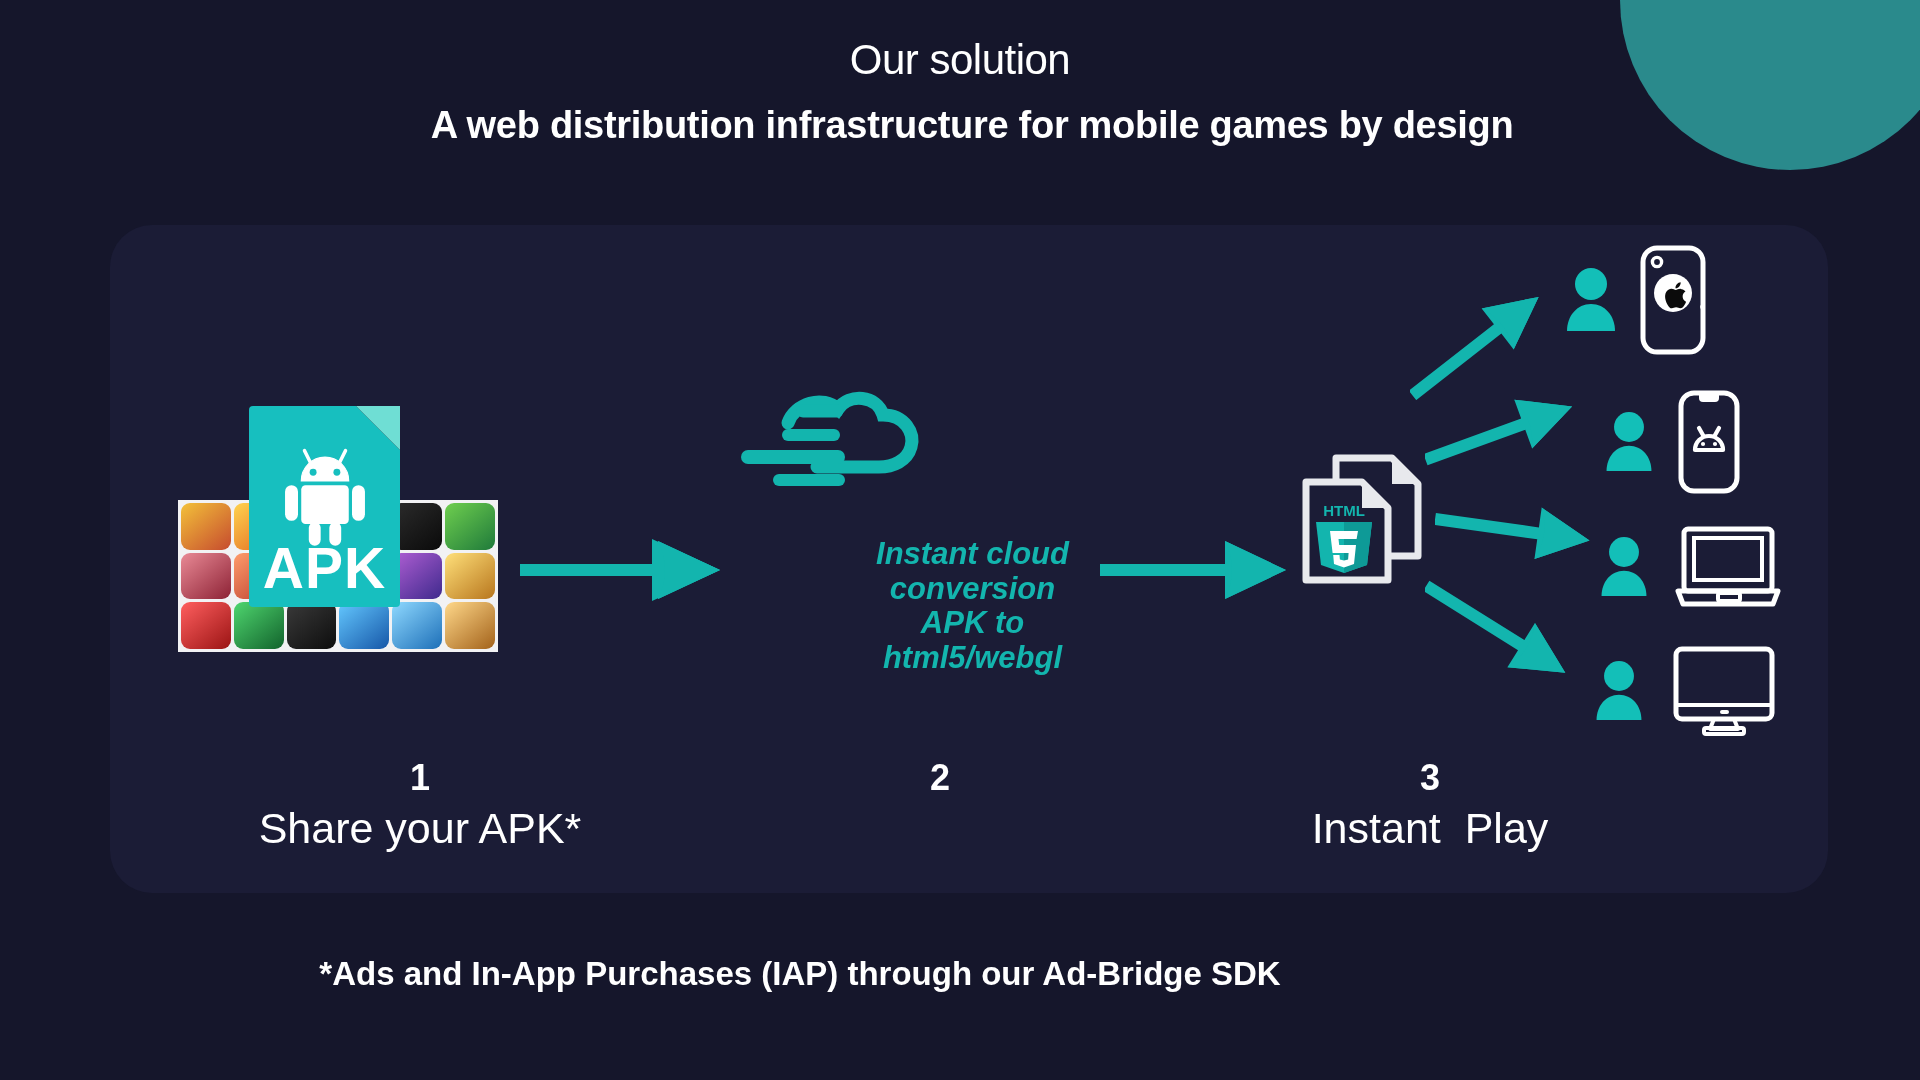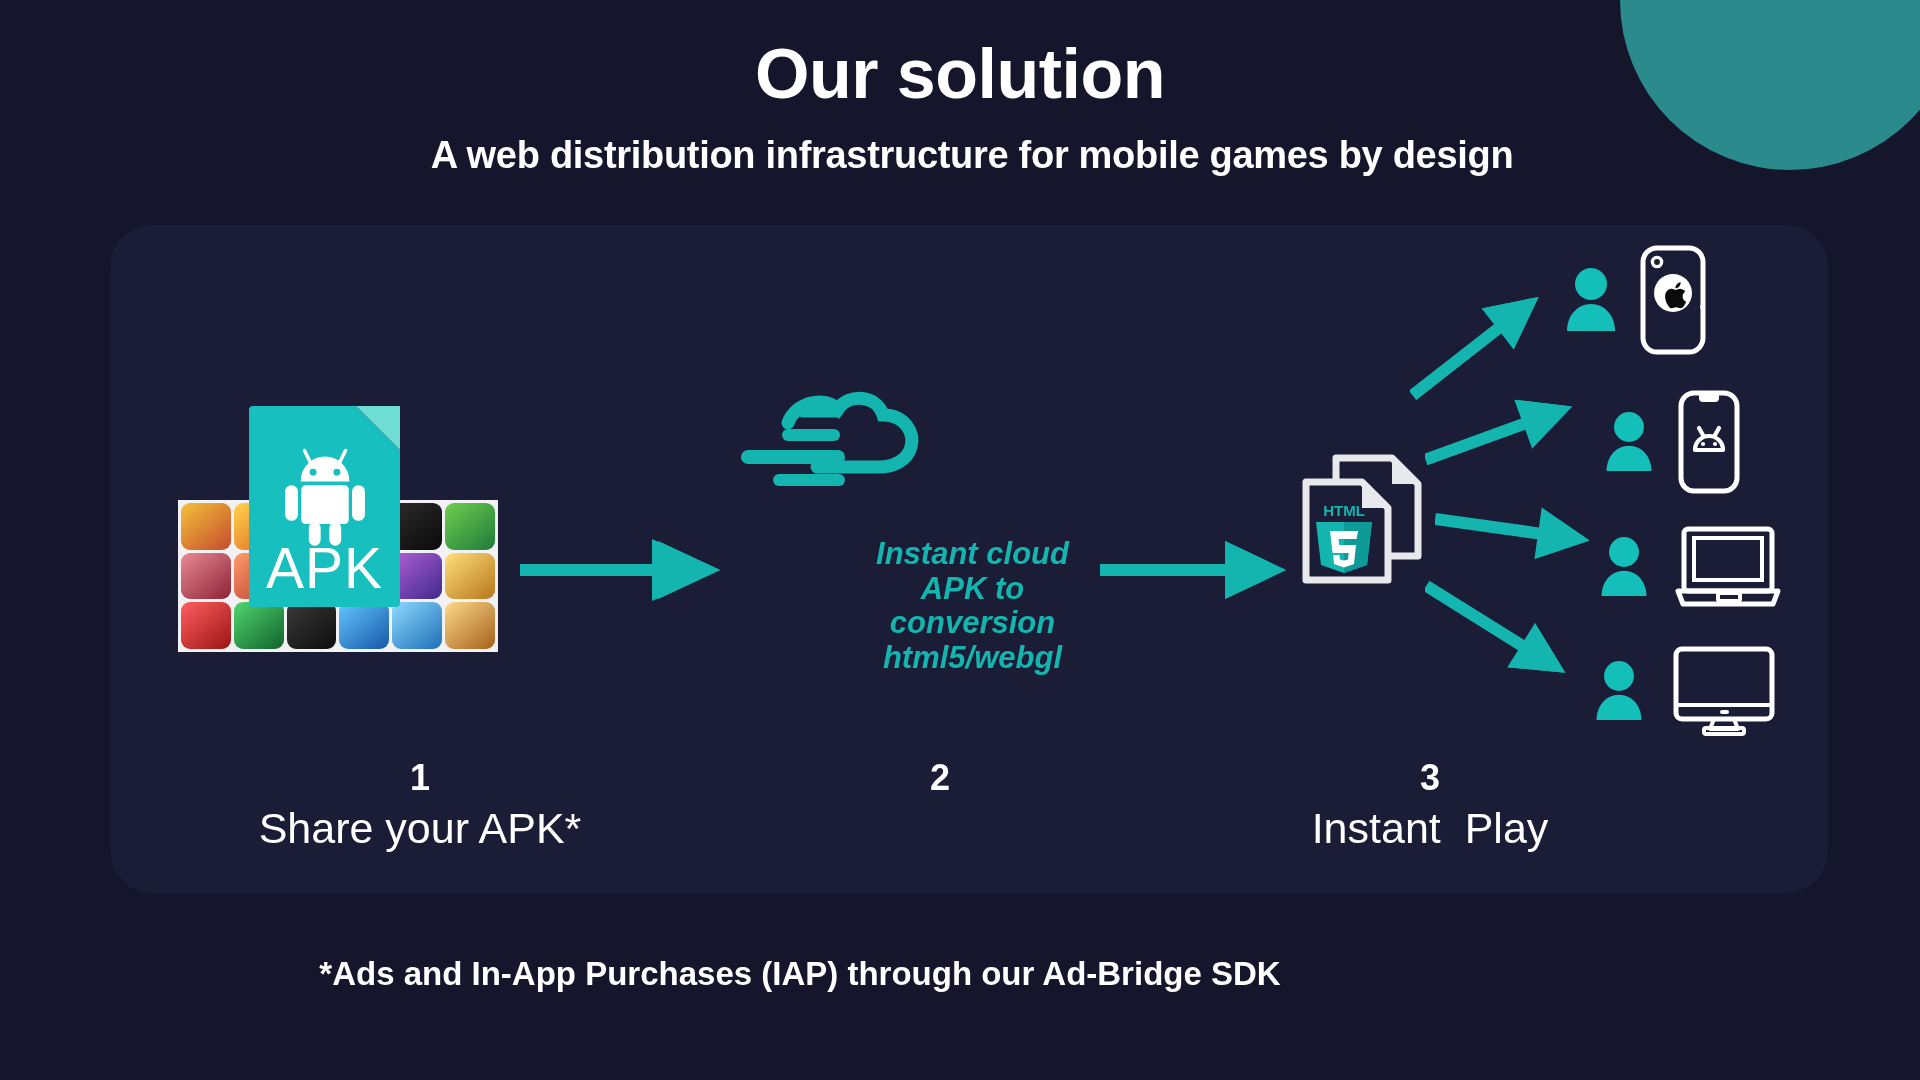--- a/index.html
+++ b/index.html
@@ -19,21 +19,21 @@
     width:340px; height:340px; border-radius:50%;
     background:#2a8a8c;
   }
 
   
   .header{
     position:absolute; left:0; top:38px; width:1920px;
     text-align:center; z-index:5;
   }
   .title{
-    font-size:70px; font-weight:bold; color:#ffffff;
+    font-size:42px; font-weight:normal; color:#ffffff;
     letter-spacing:-0.5px; line-height:1.05;
   }
   .subtitle{
     font-size:38px; font-weight:bold; color:#ffffff;
     margin-top:22px; letter-spacing:-0.3px;margin-left:24px;
   }
 
   
   .card{
     position:absolute; left:110px; top:225px;
@@ -64,21 +64,21 @@
     border-top:44px solid #15162b;
   }
   .apk-fold-in{
     position:absolute; right:0; top:0;
     width:0; height:0;
     border-left:44px solid transparent;
     border-top:44px solid #6fded4;
   }
   .apk-label{
     position:absolute; left:0; right:0; bottom:6px;
-    text-align:center; color:#fff; font-size:57px; font-weight:normal;
+    text-align:center; color:#fff; font-size:57px; font-weight:bold;
     letter-spacing:1px;
   }
   .apk-droid{
     position:absolute; left:50%; top:36px; transform:translateX(-50%);
   }
 
   
   .arrow-svg{ position:absolute; }
 
   
@@ -188,22 +188,22 @@
       <g fill="#13b5ae">
         <rect x="57" y="44" width="58" height="12" rx="6"></rect>
         <rect x="16" y="65" width="104" height="14" rx="7"></rect>
         <rect x="48" y="89" width="72" height="12" rx="6"></rect>
       </g>
     </svg>
   </div>
 
   <div class="cloud-text">
     <div>Instant cloud</div>
+    <div>conversion</div>
     <div>APK to</div>
-    <div>conversion</div>
     <div>html5/webgl</div>
   </div>
 
   <svg class="arrow-svg" style="left:1100px; top:535px;" width="190" height="70" viewBox="0 0 190 70">
     <path d="M0 29 H125 V6 L186 35 L125 64 V41 H0 Z" fill="#13b5ae"></path>
     <path d="M125 6 L186 35 L125 64 Q139 35 125 6 Z" fill="#13b5ae"></path>
   </svg>
 
   <div class="html5-wrap">
     <svg width="140" height="135" viewBox="0 0 140 135">

